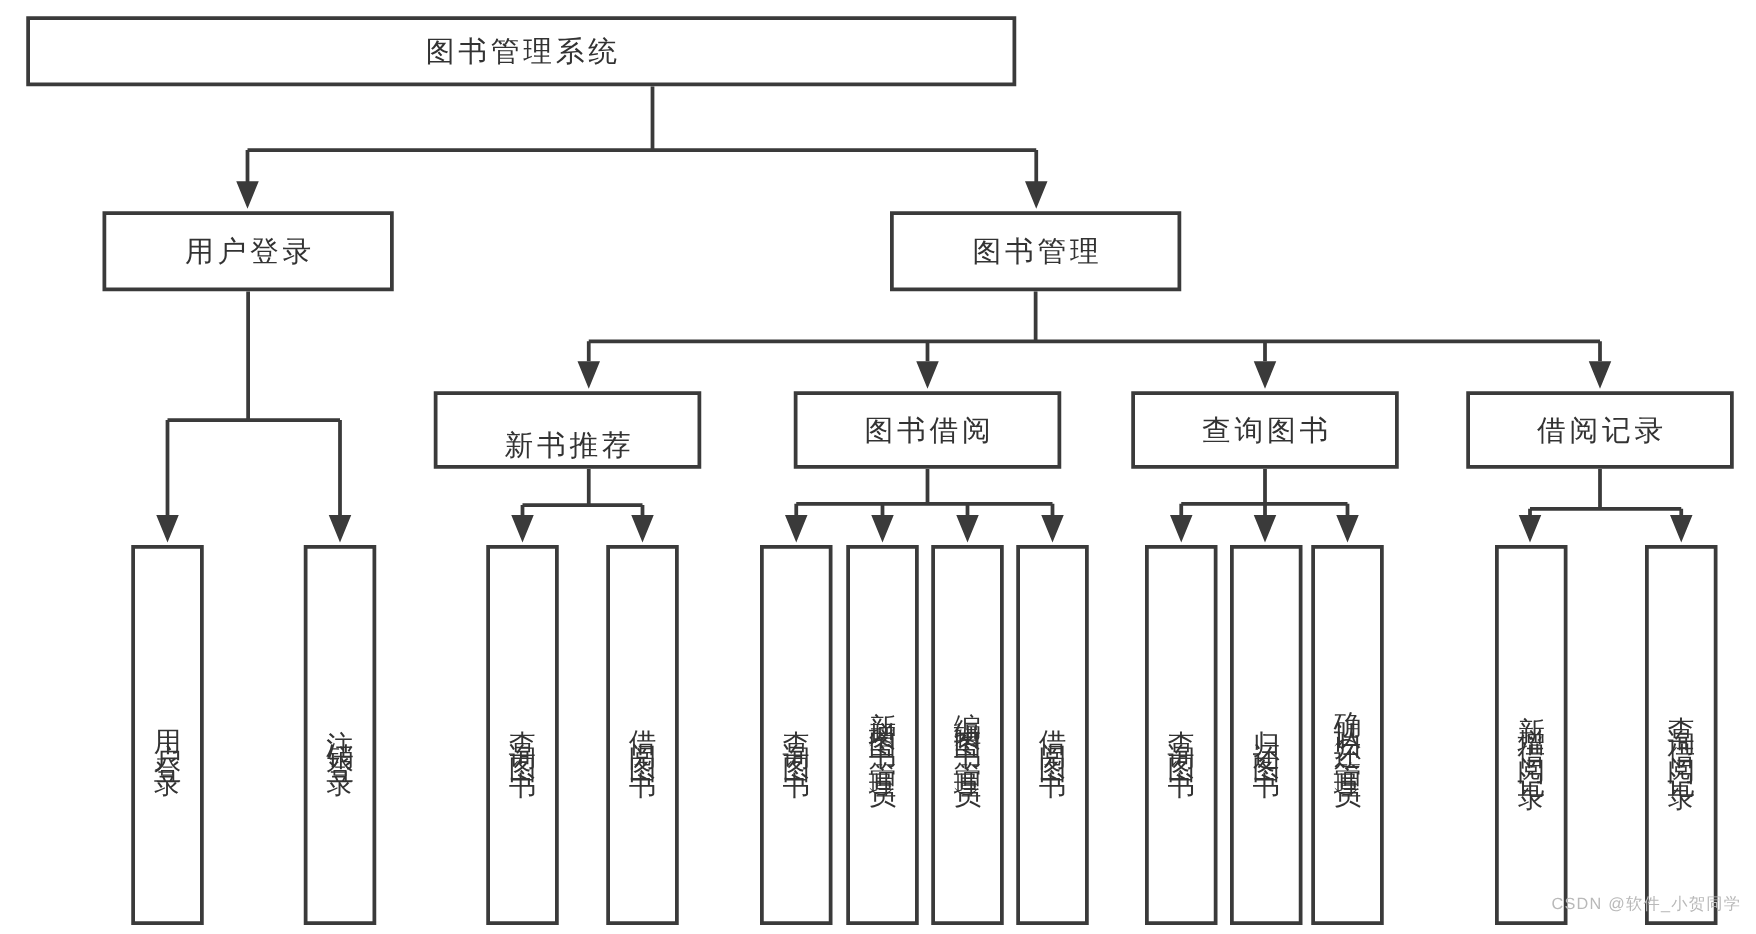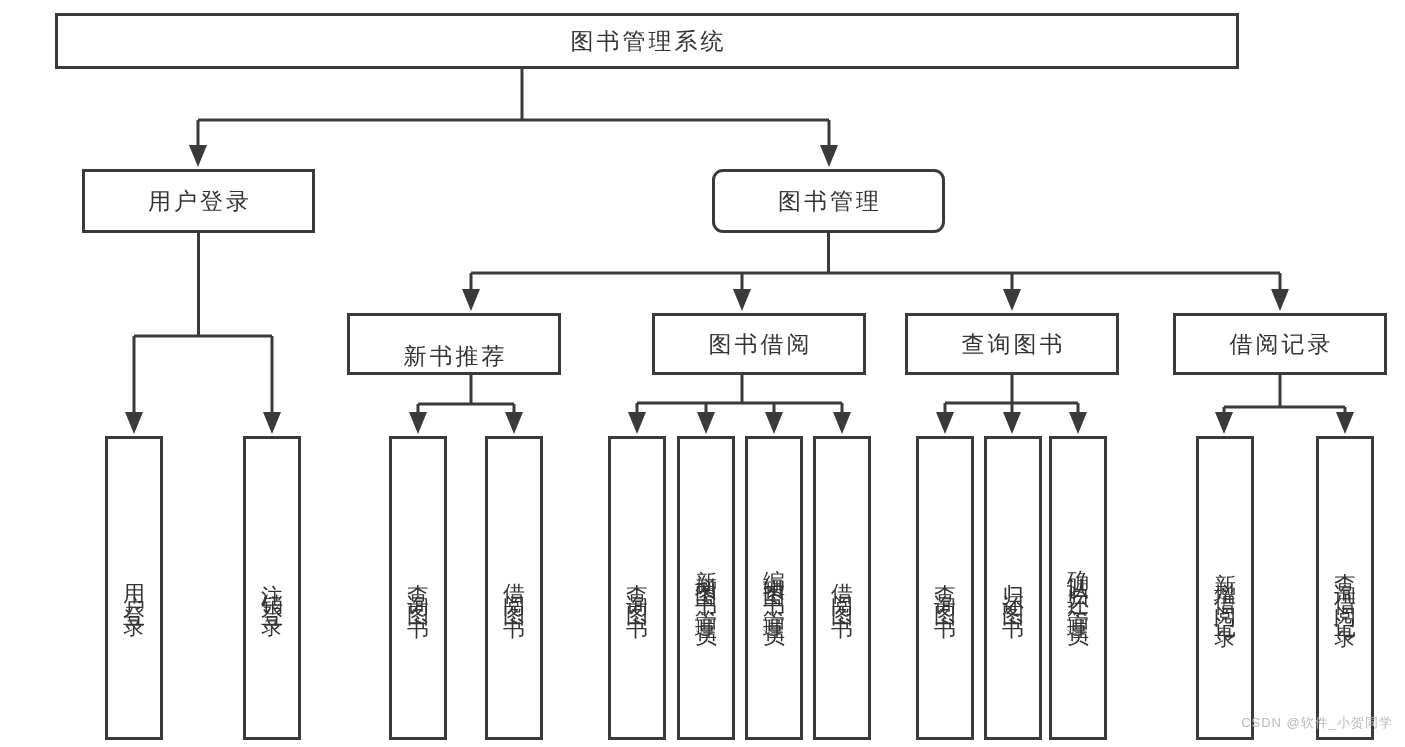--- a/index.html
+++ b/index.html
@@ -25,26 +25,26 @@
     align-items: center;
     justify-content: center;
     color: #333333;
   }
   .h-label {
     font-size: 23px;
     letter-spacing: 3px;
     text-indent: 3px; 
     white-space: nowrap;
   }
-  .root   { left: 21px;  top: 13px;  width: 1184px; height: 56px; margin-left: 34px; }
+  .root   { left: 21px;  top: 13px;  width: 792px; height: 56px; }
   .l2-a   { left: 82px;  top: 169px; width: 233px;  height: 64px; }
-  .l2-b   { left: 712px; top: 169px; width: 233px;  height: 64px; border-radius: 11px; }
+  .l2-b   { left: 712px; top: 169px; width: 233px;  height: 64px; }
   .l3     { top: 313px; width: 214px; height: 62px; }
   .l3-1 { left: 347px; align-items: flex-end; }
-  .l3-2 { left: 652px; }
+  .l3-2 { left: 635px; }
   .l3-3 { left: 905px; }
   .l3-4 { left: 1173px; }
   .leaf { top: 436px; width: 58px; height: 304px; }
   .leaf .v {
     writing-mode: vertical-rl;
     text-orientation: mixed;
     font-size: 22px;
     letter-spacing: 11px;
     line-height: 1;
   }

